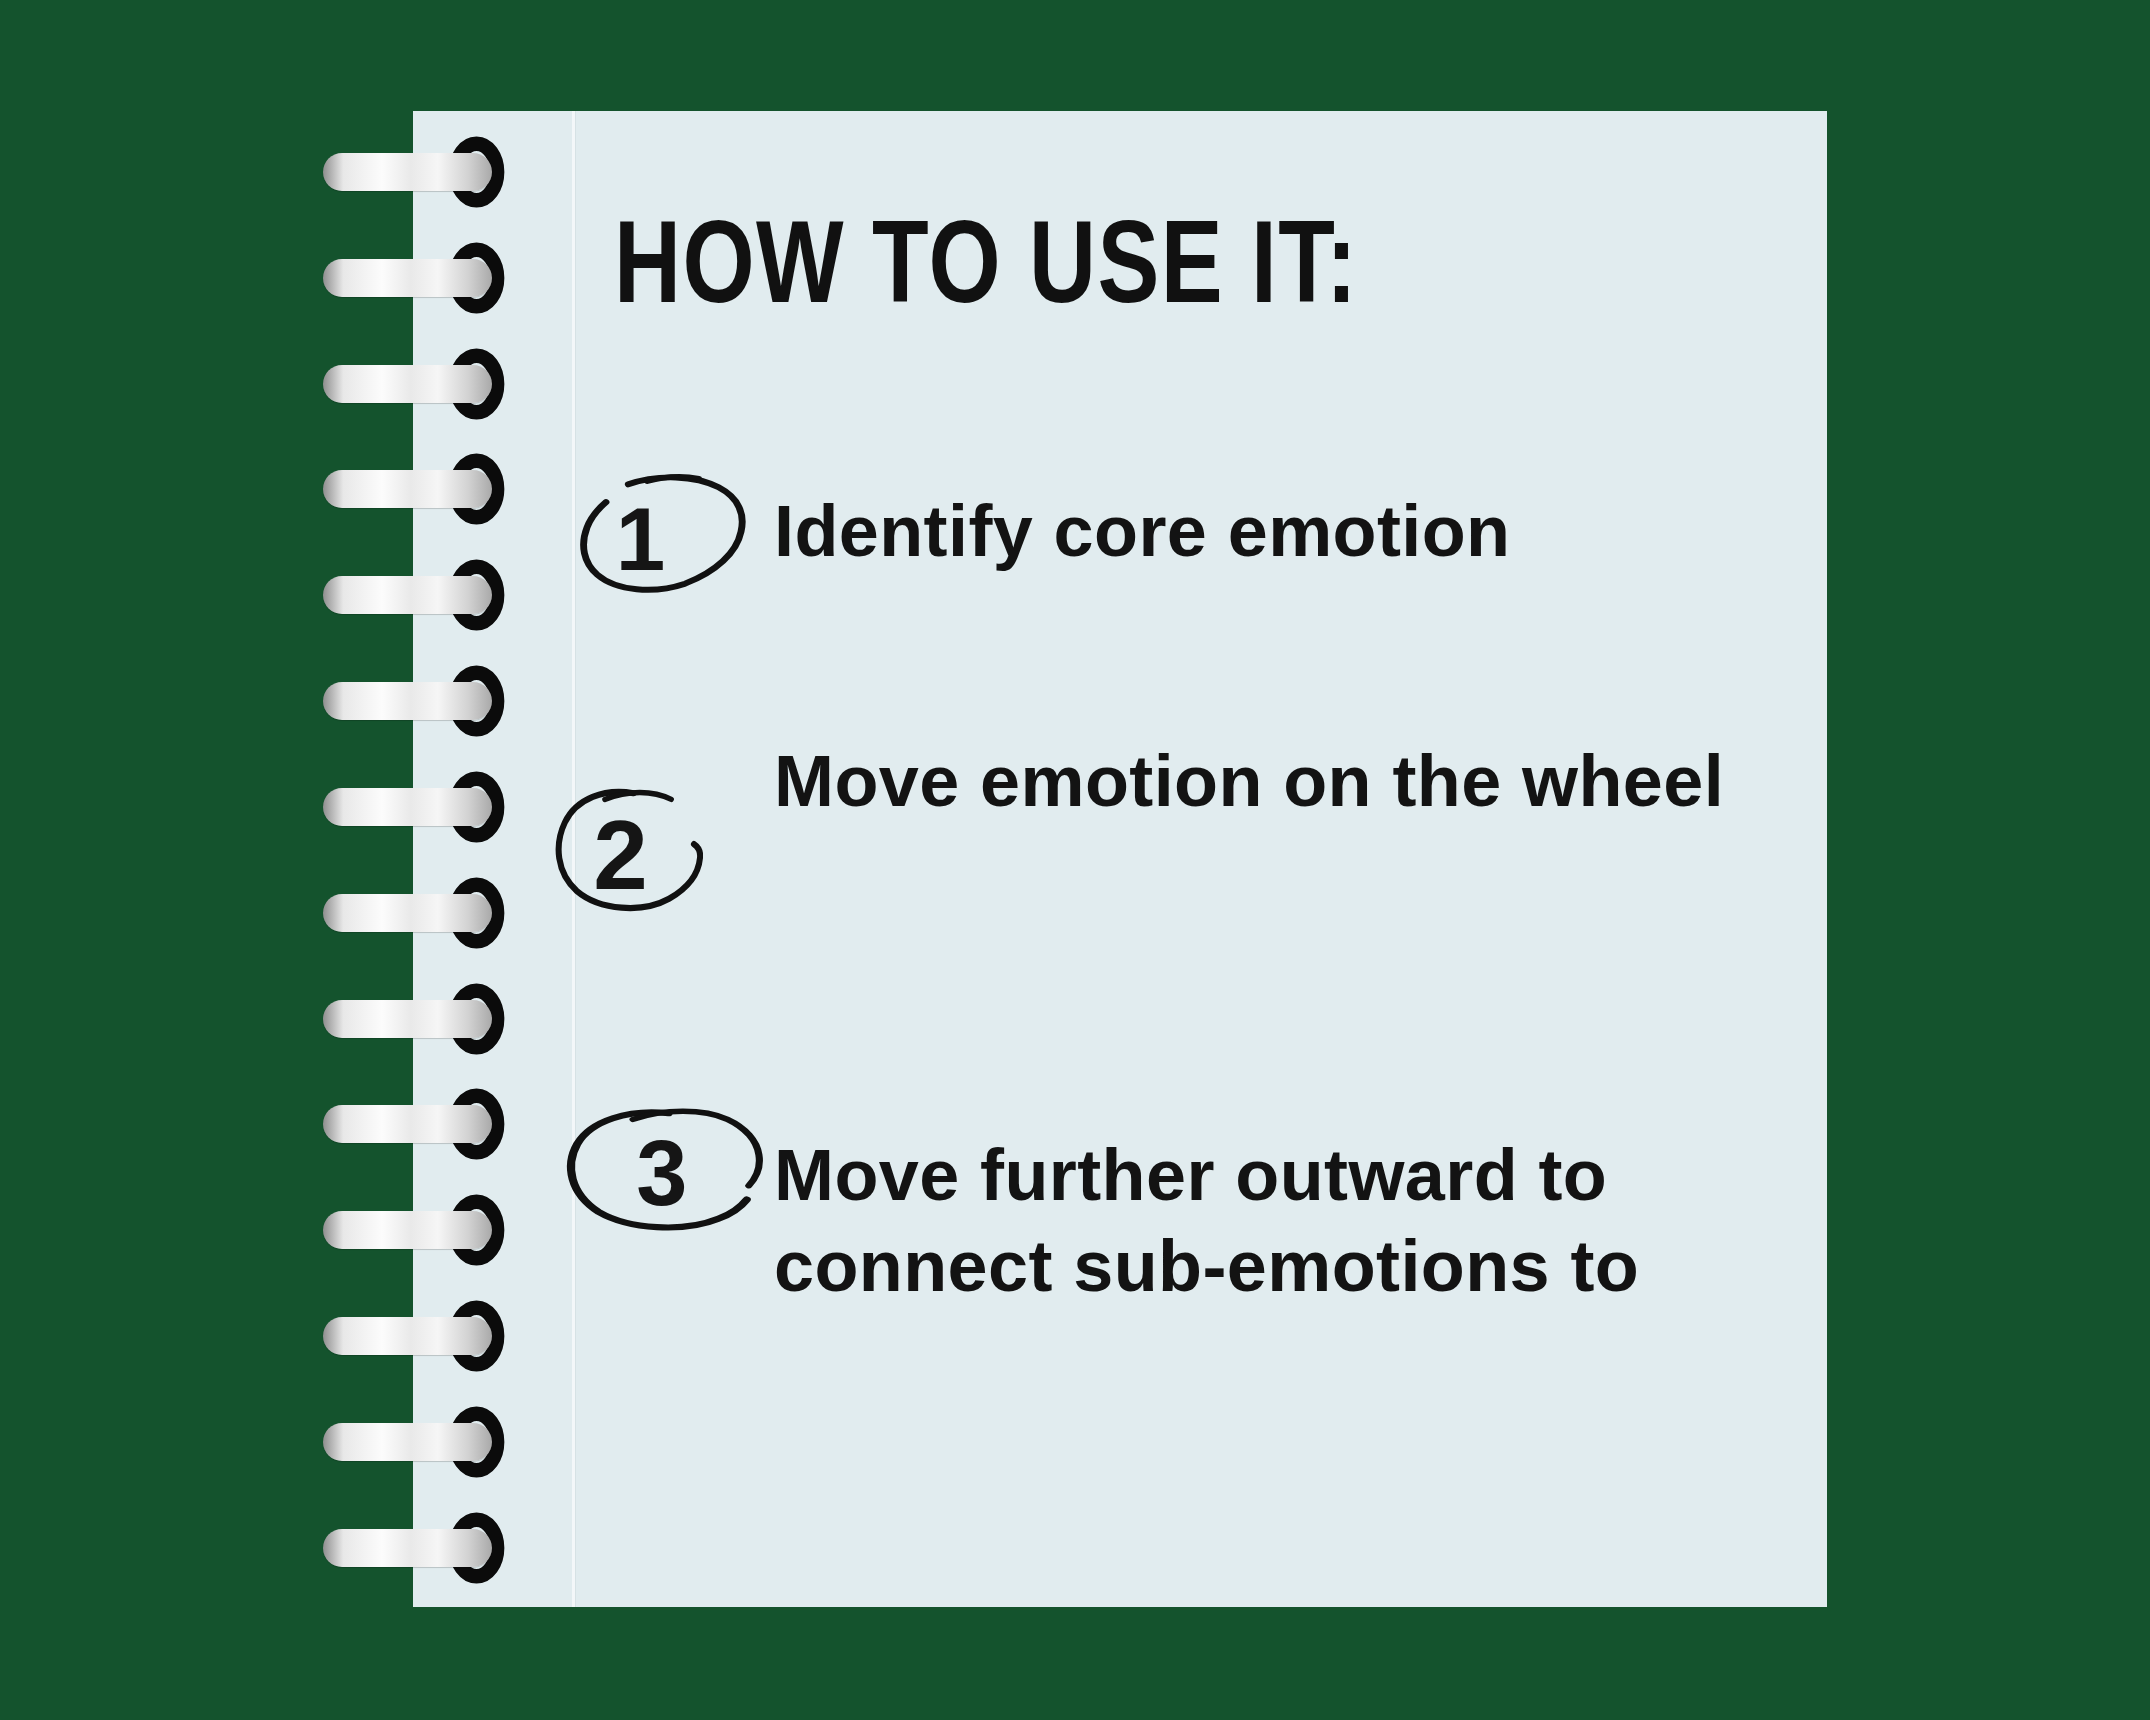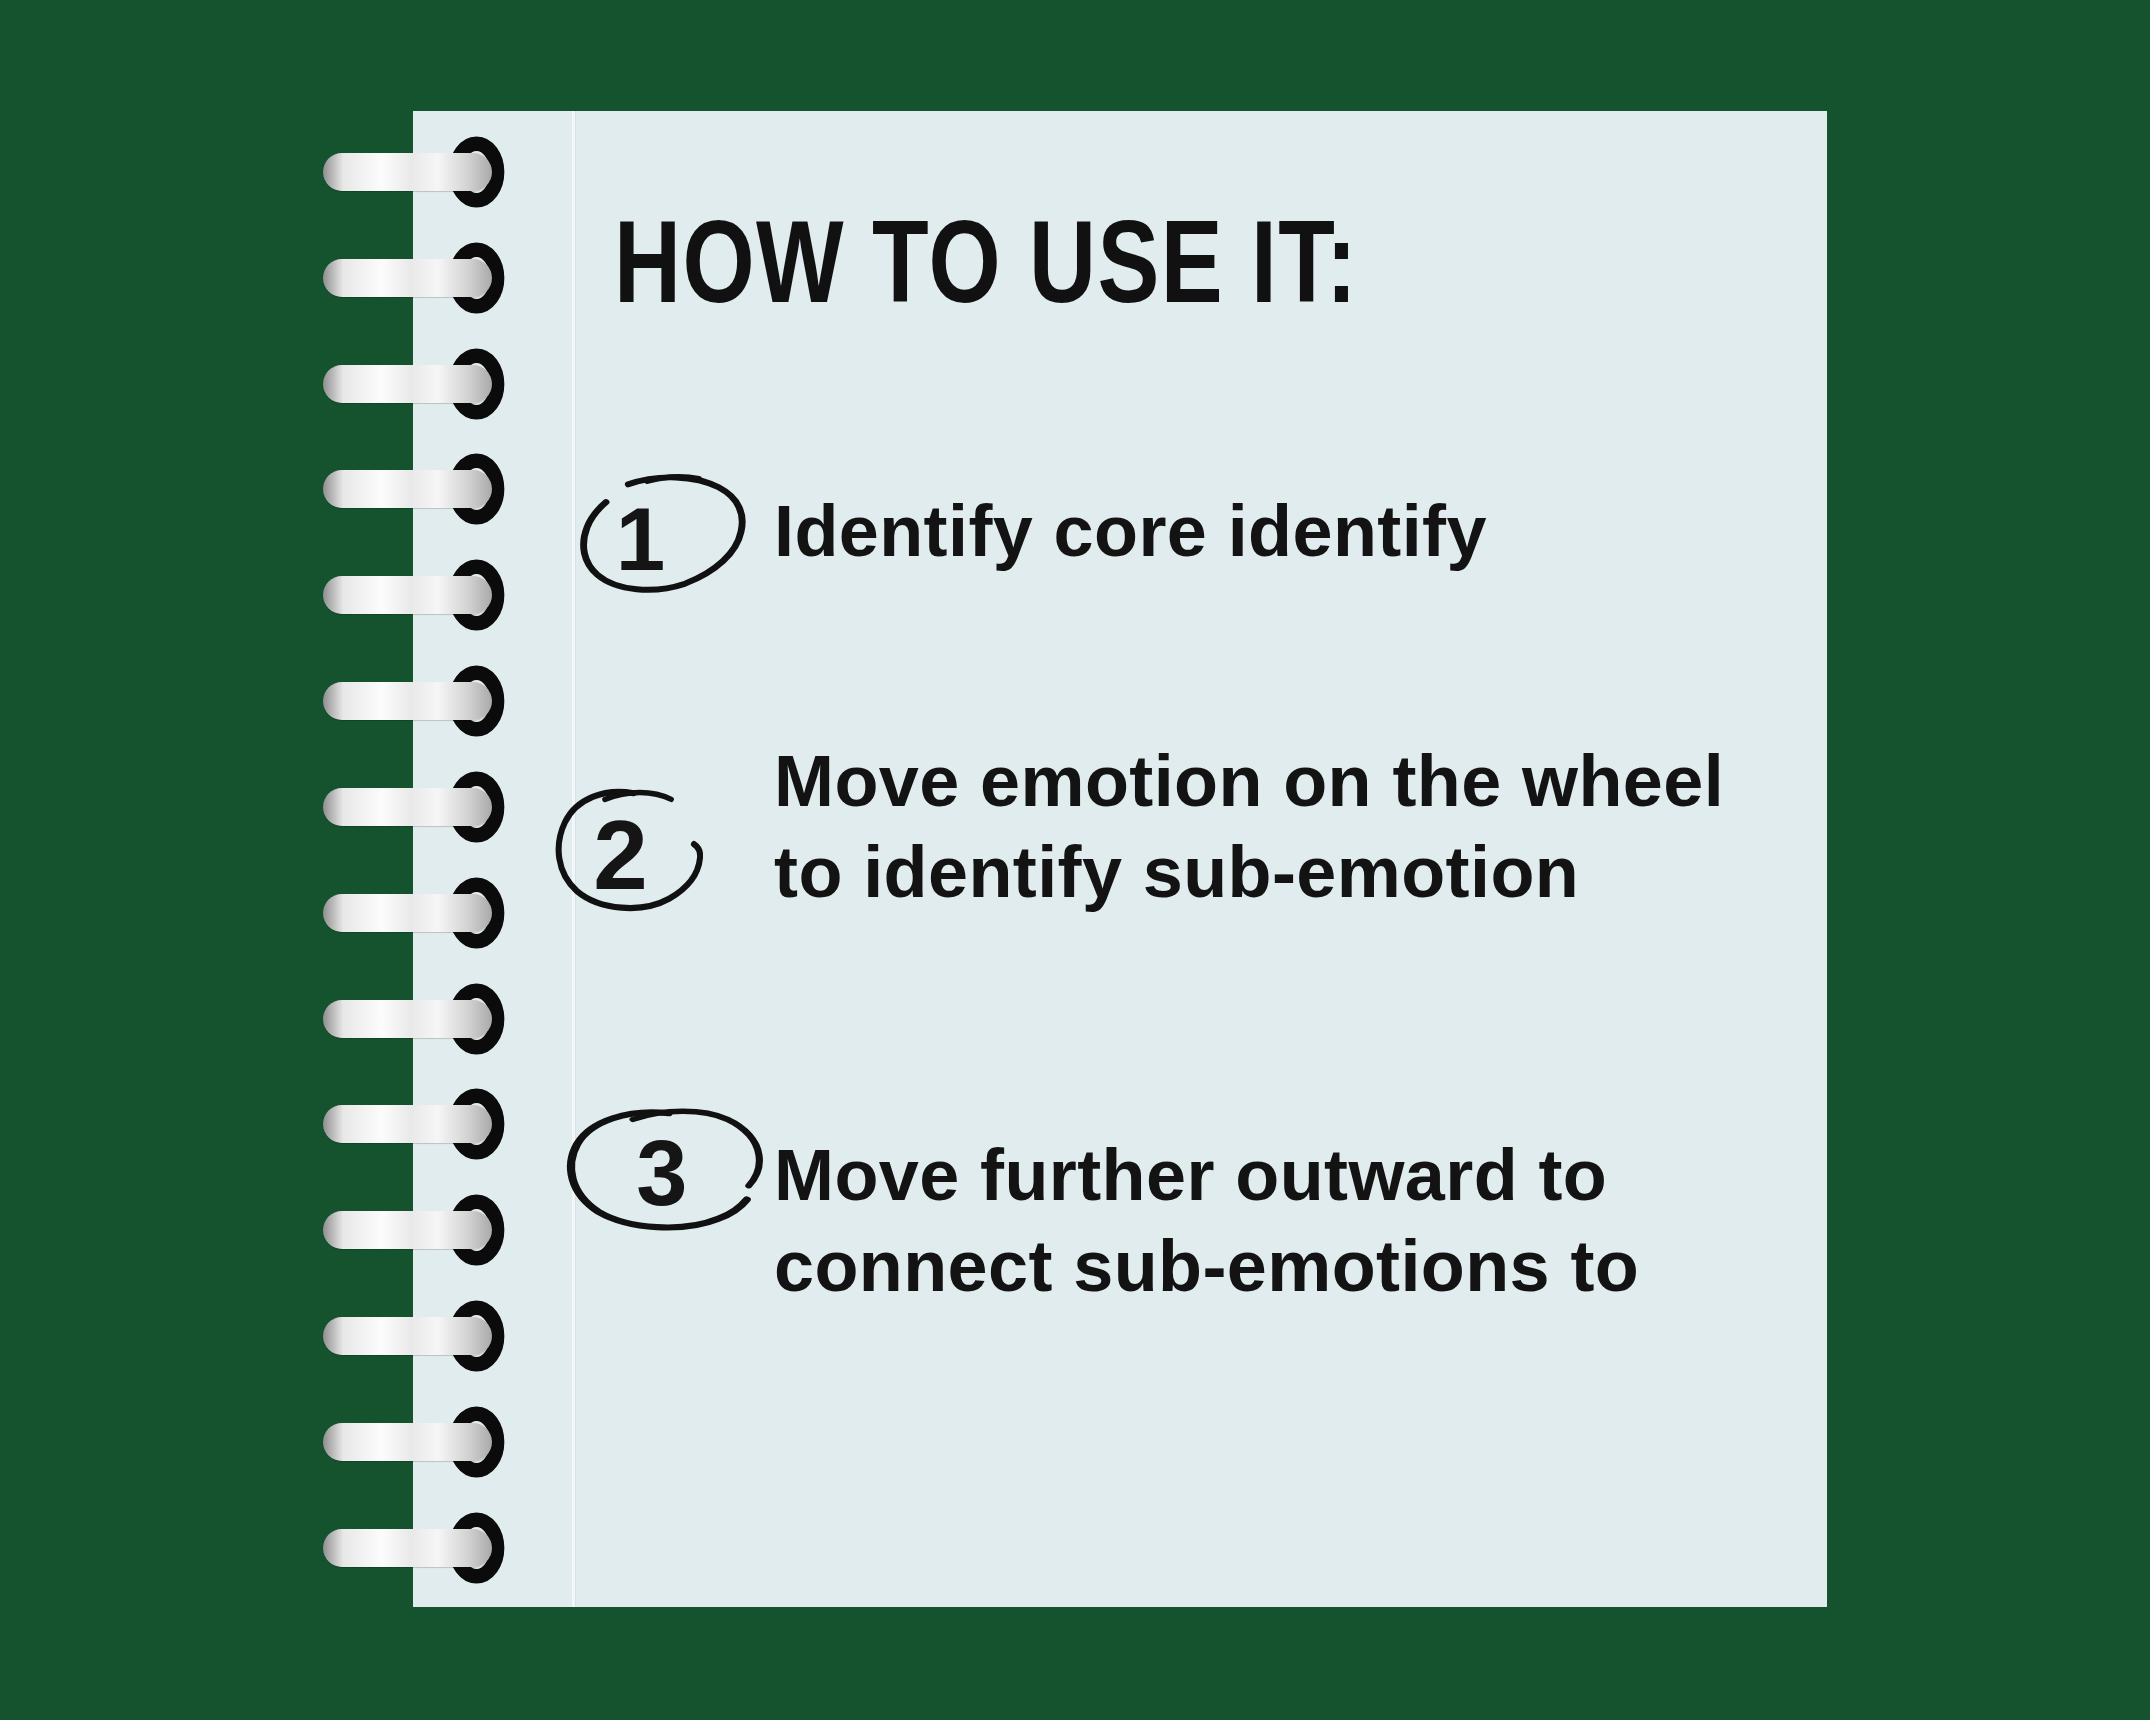--- a/index.html
+++ b/index.html
@@ -114,33 +114,32 @@
     <div class="title">HOW TO USE IT:</div>
 
     <div class="circle-badge badge-1">
       <svg viewBox="0 0 200 170" preserveAspectRatio="none">
         <path class="sketch-stroke" stroke-width="8" d="M62 18 C96 4 140 6 167 22 C190 36 198 58 193 82 C188 110 164 136 128 152 C92 166 48 162 26 140 C10 124 6 100 14 76 C18 64 26 52 36 42"></path>
         <path class="sketch-stroke" stroke-width="7" d="M84 14 C104 7 126 6 144 10"></path>
       </svg>
       <span class="circle-num">1</span>
     </div>
     <div class="step-text text-1">
-      <div>Identify core identify</div>
+      <div>Identify core emotion</div>
     </div>
 
     <div class="circle-badge badge-2">
       <svg viewBox="0 0 200 170" preserveAspectRatio="none">
         <path class="sketch-stroke" stroke-width="8" d="M108 12 C70 5 32 19 17 50 C3 79 6 115 33 139 C63 164 120 168 155 149 C180 135 194 117 196 96 C197 88 194 82 188 78"></path>
         <path class="sketch-stroke" stroke-width="7" d="M70 20 C100 8 134 8 158 20"></path>
       </svg>
       <span class="circle-num">2</span>
     </div>
     <div class="step-text text-2">
       <div>Move emotion on the wheel</div>
-      <div>to identify sub-emotion</div>
     </div>
 
     <div class="circle-badge badge-3">
       <svg viewBox="0 0 200 170" preserveAspectRatio="none">
         <path class="sketch-stroke" stroke-width="8" d="M105 12 C66 6 28 22 15 52 C3 80 8 116 36 140 C66 163 120 167 154 149 C166 143 176 134 182 124"></path>
         <path class="sketch-stroke" stroke-width="7" d="M70 20 C100 6 140 6 163 20 C181 31 192 48 194 66 C196 82 191 96 184 106"></path>
       </svg>
       <span class="circle-num">3</span>
     </div>
     <div class="step-text text-3">

